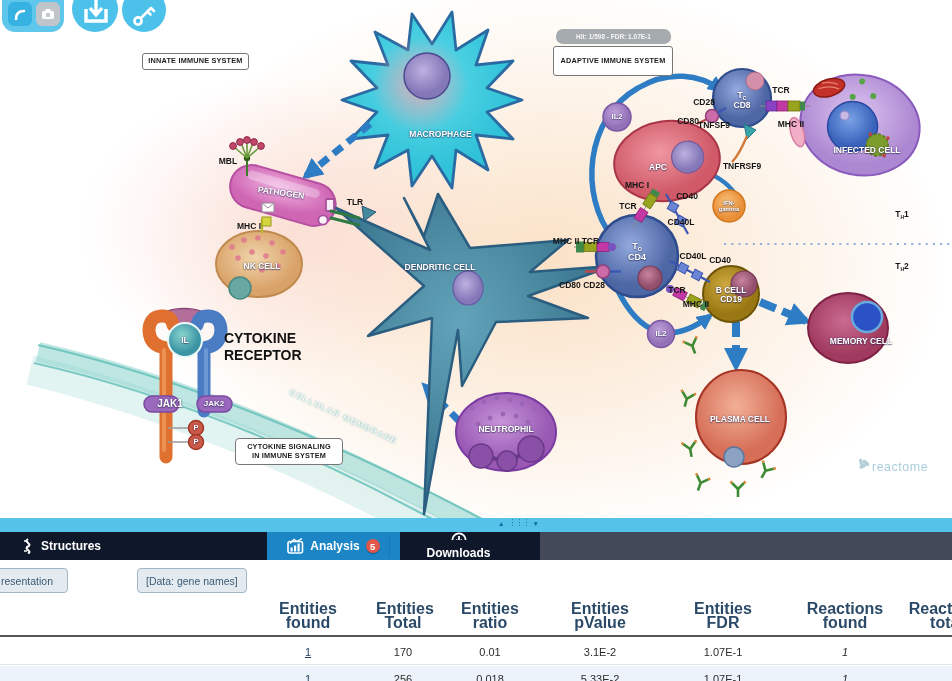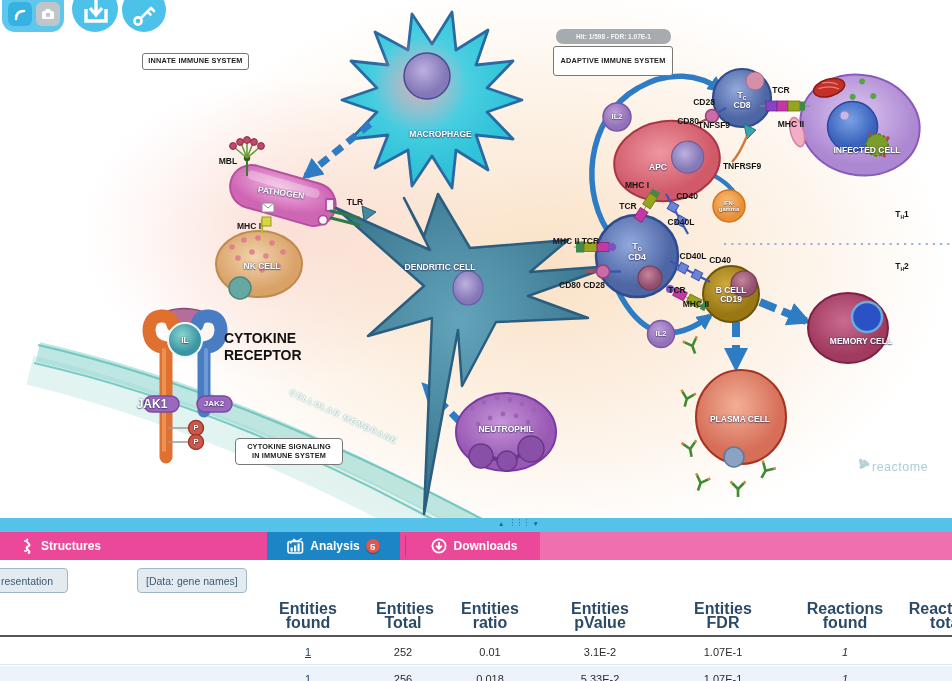--- a/index.html
+++ b/index.html
@@ -42,21 +42,21 @@
       background:#3bbde8;box-shadow:inset 0 0 0 1px rgba(255,255,255,.55);cursor:pointer;}
   #banner .close:before,#banner .close:after{content:"";position:absolute;left:11px;top:5.5px;width:2.8px;height:12px;background:#fff;border-radius:2px;}
   #banner .close:before{transform:rotate(45deg);} #banner .close:after{transform:rotate(-45deg);}
 
   
   #splitter{position:absolute;left:0;top:518px;width:952px;height:14px;background:#55c3e9;}
   #splitter .handle{position:absolute;left:498px;top:1px;font-size:6.5px;color:#0f6c9e;letter-spacing:1px;display:flex;align-items:center;gap:3px;}
   #splitter .dots{font-size:8px;letter-spacing:-1px;line-height:1;}
 
   
-  #tabbar{position:absolute;left:0;top:532px;width:952px;height:28px;background:#ec4899;}
+  #tabbar{position:absolute;left:0;top:532px;width:952px;height:28px;background:#0f172a;}
   #tabbar .rest{position:absolute;left:540px;top:0;right:0;bottom:0;background:rgba(255,255,255,.22);}
   .tab{position:absolute;top:0;height:28px;display:flex;align-items:center;justify-content:center;gap:6px;
        color:#fff;font-weight:bold;font-size:12px;cursor:pointer;}
   .tab .vdiv{position:absolute;left:0;top:3px;bottom:3px;width:1px;background:rgba(15,110,160,.5);}
   .tab.active{background:#1b85c6;}
   .badge{min-width:14px;height:14px;border-radius:8px;background:#e2564c;color:#fff;font-size:9.5px;
        display:flex;align-items:center;justify-content:center;padding:0 2px;box-shadow:0 1px 1px rgba(0,0,0,.3);}
 
   
   #panel{position:absolute;left:0;top:560px;width:952px;height:121px;background:#fff;overflow:hidden;}
@@ -454,21 +454,21 @@
       <span>T</span><span class="sub">H</span><span>2</span>
     </div>
 
     <div class="lbl w" style="left:617px;top:117px;font-size:7.5px;">IL2</div>
     <div class="lbl w" style="left:661px;top:334px;font-size:7.5px;">IL2</div>
     <div class="lbl w" style="left:729px;top:206px;font-size:5.8px;">
       <div>IFN-</div>
       <div>gamma</div>
     </div>
     <div class="lbl w" style="left:185px;top:340px;">IL</div>
-    <div class="lbl w" style="left:152px;top:404px;font-size:12px;">JAK1</div>
+    <div class="lbl w" style="left:170px;top:404px;font-size:10px;">JAK1</div>
     <div class="lbl w" style="left:214px;top:404px;font-size:8px;">JAK2</div>
     <div class="lbl w" style="left:196px;top:428px;font-size:7.5px;">P</div>
     <div class="lbl w" style="left:196px;top:442px;font-size:7.5px;">P</div>
 
     <div class="lbl" style="left:228px;top:161px;">MBL</div>
     <div class="lbl" style="left:355px;top:202px;">TLR</div>
     <div class="lbl" style="left:249px;top:226px;">MHC I</div>
     <div class="lbl" style="left:576px;top:241px;">MHC II TCR</div>
     <div class="lbl" style="left:582px;top:285px;">CD80 CD28</div>
     <div class="lbl" style="left:637px;top:185px;">MHC I</div>
@@ -521,21 +521,21 @@
         <rect x="1" y="3.5" width="14.5" height="11.5" rx="2" stroke="#fff" stroke-width="1.6" fill="none"></rect>
         <rect x="3.5" y="9.5" width="2.2" height="4" fill="#fff"></rect>
         <rect x="7" y="7.5" width="2.2" height="6" fill="#fff"></rect>
         <rect x="10.5" y="5.5" width="2.2" height="8" fill="#fff"></rect>
         <path d="M3 5.5 L7 1.5 L10 3.5 L15 0.5" stroke="#fff" stroke-width="1.4" fill="none"></path>
       </svg>
       <span>Analysis</span>
       <span class="badge">5</span>
     </div>
 
-    <div class="tab" style="left:405px;width:139px;">
+    <div class="tab" style="left:389px;width:139px;flex-direction:column;">
       <div class="vdiv"></div>
       <svg width="16" height="16">
         <circle cx="8" cy="8" r="6.6" stroke="#fff" stroke-width="1.8" fill="none"></circle>
         <path d="M8 4 v6 M5.2 7.6 L8 10.8 L10.8 7.6" stroke="#fff" stroke-width="1.8" fill="none"></path>
       </svg>
       <span>Downloads</span>
     </div>
   </div>
 
   <div id="panel">
@@ -570,21 +570,21 @@
         </div>
       <div class="hc c7">
           <div>Reactions</div>
           <div>total</div>
         </div>
     </div>
 
     <div class="trow" style="top:80px;border-bottom:1px solid #e2e7ec;">
       <div class="tc c0"></div>
       <div class="tc c1"><span class="link">1</span></div>
-      <div class="tc c2">252</div>
+      <div class="tc c2">170</div>
       <div class="tc c3">0.01</div>
       <div class="tc c4">3.1E-2</div>
       <div class="tc c5">1.07E-1</div>
       <div class="tc c6 it">1</div>
       <div class="tc c7"></div>
     </div>
 
     <div class="trow alt" style="top:106px;">
       <div class="tc c0"></div>
       <div class="tc c1"><span class="link">1</span></div>

